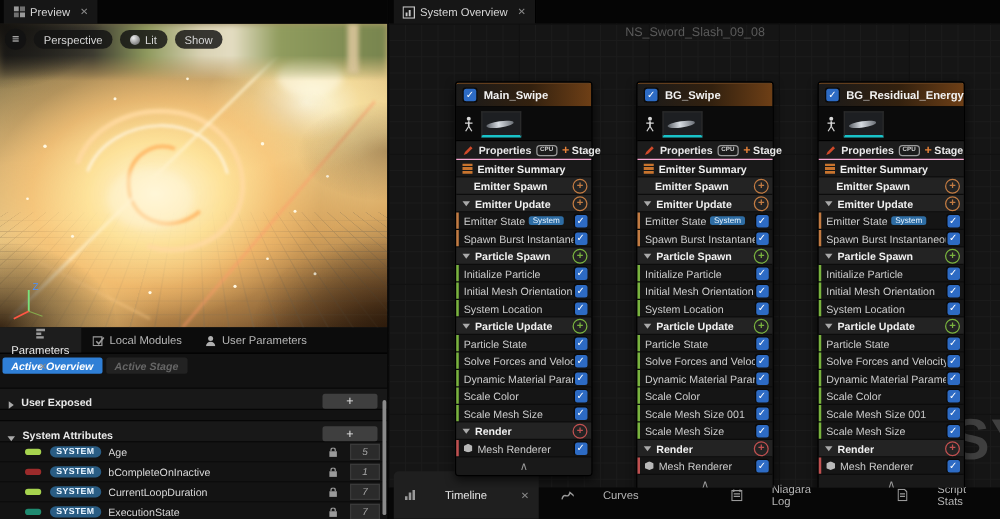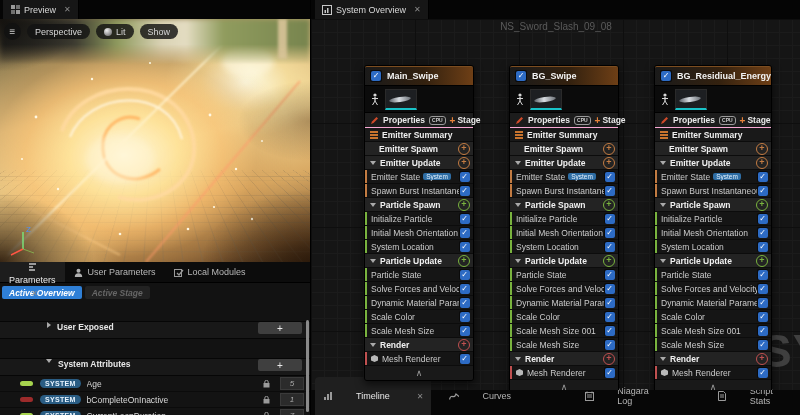--- a/index.html
+++ b/index.html
@@ -52,22 +52,22 @@
   .p-tab.active{background:#1d1d1d;color:#e8e8e8;flex-direction:column;}
   .p-modes{display:flex;gap:3px;padding:3px 2px;font-style:italic;}
   .mode-btn{height:13px;padding:0 7px;border-radius:2px;font-size:8.5px;font-weight:bold;
     display:flex;align-items:center;background:#222;color:#666;}
   .mode-btn.active{background:#2f7fd6;color:#fff;}
   .p-search{position:relative;margin:1px 3px 3px 3px;height:14px;background:#1d1d1d;border:1px solid #060606;
     border-radius:8px;display:flex;align-items:center;}
   .p-search input{background:transparent;border:none;outline:none;color:#9a9a9a;font-size:9px;
     padding-left:4px;width:270px;font-family:"Liberation Sans",sans-serif;}
   .search-glyph{margin-left:6px;display:inline-flex;}
-  .p-sec{height:16px;display:flex;align-items:flex-start;background:#181818;border-top:1px solid #060606;
-    border-bottom:1px solid #060606;margin-top:19px;padding-left:40px;}
+  .p-sec{height:16px;display:flex;align-items:flex-end;background:#181818;border-top:1px solid #060606;
+    border-bottom:1px solid #060606;margin-top:8px;}
   .p-sec .sec-label{color:#e8e8e8;font-size:8.5px;font-weight:bold;margin-left:6px;flex:1;}
   .sec-plus{width:44px;height:12px;background:#3f3f3f;border-radius:2px;color:#e8e8e8;font-size:10px;
     display:flex;align-items:center;justify-content:center;margin-right:8px;}
   .caret-right{width:0;height:0;border-top:3px solid transparent;border-bottom:3px solid transparent;border-left:4px solid #aaa;margin-left:7px;}
   .caret-down{width:0;height:0;border-left:3px solid transparent;border-right:3px solid transparent;border-top:4px solid #aaa;margin-left:6px;}
   #attr-rows{position:relative;}
   .attr-row{height:15px;display:flex;align-items:center;border-bottom:1px solid #0b0b0b;background:#131313;}
   .type-pill{width:13px;height:5px;border-radius:3px;margin-left:20px;flex:none;}
   .sys-badge{background:#2a5d84;color:#e8f4ff;font-size:7px;font-weight:bold;border-radius:7px;
     padding:1px 5px;margin-left:7px;letter-spacing:.3px;flex:none;}
@@ -222,35 +222,35 @@
                 <rect x="1" y="1" width="7" height="2" fill="#9a9a9a"></rect>
                 <rect x="1" y="4" width="4" height="2" fill="#9a9a9a"></rect>
                 <rect x="1" y="7" width="6" height="2" fill="#9a9a9a"></rect>
               </svg>
             </span>
             <span>Parameters</span>
             <span class="tclose">✕</span>
           </div>
           <div class="p-tab">
             <span class="ticon">
+              <svg width="10" height="9">
+                <rect x="0.5" y="1.5" width="7" height="7" fill="none" stroke="#9a9a9a"></rect>
+                <path d="M3 5 l2 2 4-5" fill="none" stroke="#9a9a9a" stroke-width="1.3"></path>
+              </svg>
+            </span>
+            <span>Local Modules</span>
+          </div>
+          <div class="p-tab">
+            <span class="ticon">
               <svg width="9" height="9">
                 <circle cx="4.5" cy="2.7" r="2" fill="#b0b0b0"></circle>
                 <path d="M0.8 9 a3.7 3.7 0 0 1 7.4 0 Z" fill="#b0b0b0"></path>
               </svg>
             </span>
             <span>User Parameters</span>
-          </div>
-          <div class="p-tab">
-            <span class="ticon">
-              <svg width="10" height="9">
-                <rect x="0.5" y="1.5" width="7" height="7" fill="none" stroke="#9a9a9a"></rect>
-                <path d="M3 5 l2 2 4-5" fill="none" stroke="#9a9a9a" stroke-width="1.3"></path>
-              </svg>
-            </span>
-            <span>Local Modules</span>
           </div>
         </div>
       <div class="p-modes">
           <div class="mode-btn active">Active Overview</div>
           <div class="mode-btn">Active Stage</div>
         </div>
       <div class="p-sec">
         <span class="caret-right"></span>
         <span class="sec-label">User Exposed</span>
         <span class="sec-plus">+</span>

